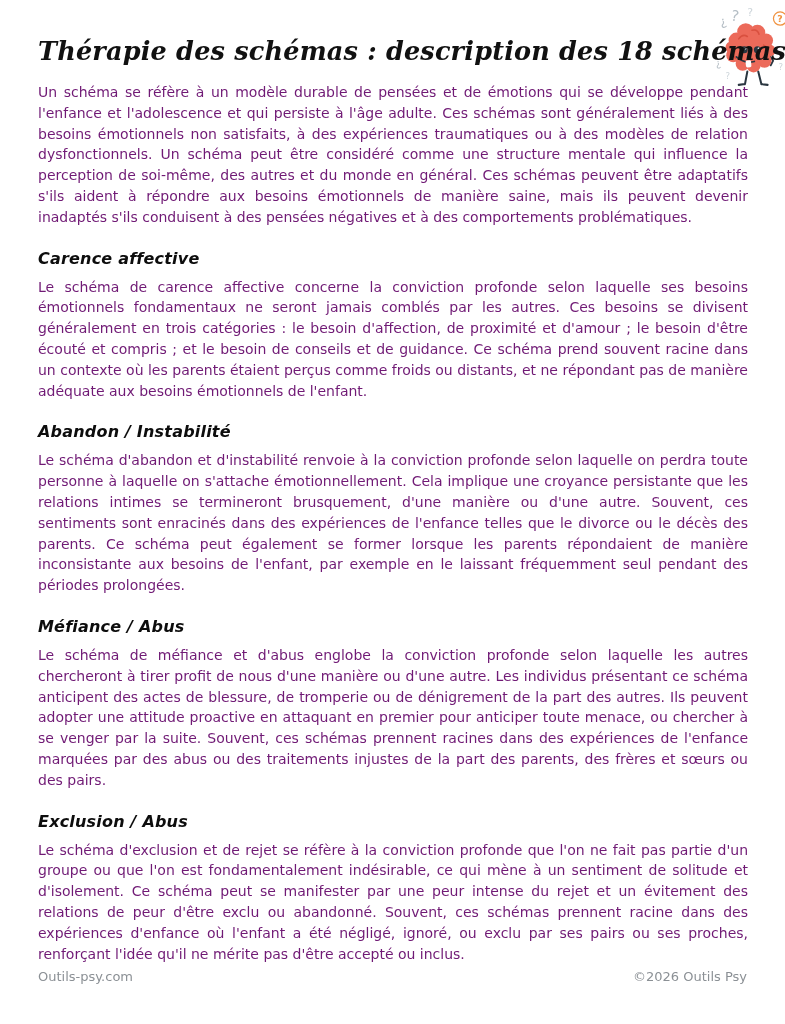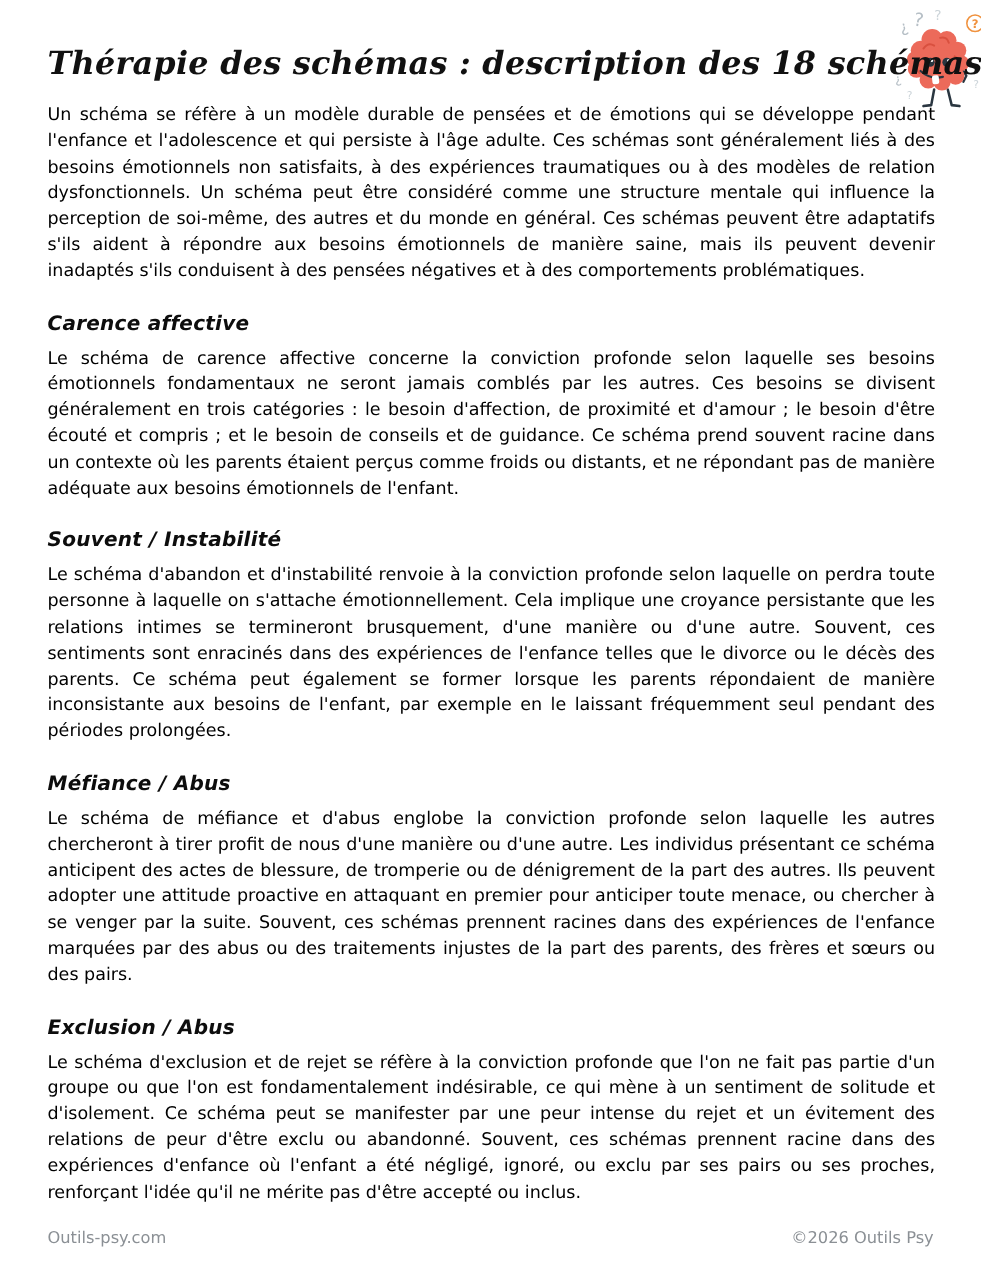--- a/index.html
+++ b/index.html
@@ -33,36 +33,36 @@
     top: 6px;
     right: -6px;
     width: 78px;
     height: 86px;
   }
   p.body-text {
     margin: 0 0 14px 0;
     font-size: 14px;
     line-height: 20.8px;
     text-align: justify;
-    color: #000000;
+    color: #701a75;
   }
   h2.section-heading {
     margin: 21px 0 9px 0;
     font-family: "DejaVu Sans", sans-serif;
     font-style: italic;
     font-weight: bold;
     font-size: 16px;
     letter-spacing: 0.2px;
     color: #0d0d0d;
   }
   .footer {
     position: absolute;
     left: 38px;
     right: 38px;
-    bottom: 26px;
+    bottom: 40px;
     display: flex;
     justify-content: space-between;
     font-size: 13px;
     color: #8b9095;
   }
 </style>
 </head>
 <body>
 
 <div class="page">
@@ -119,21 +119,21 @@
   </div>
 
   <div class="content">
     <h1 class="doc-title">Thérapie des schémas : description des 18 schémas de Young</h1>
 
     <p class="body-text">Un schéma se réfère à un modèle durable de pensées et de émotions qui se développe pendant l'enfance et l'adolescence et qui persiste à l'âge adulte. Ces schémas sont généralement liés à des besoins émotionnels non satisfaits, à des expériences traumatiques ou à des modèles de relation dysfonctionnels. Un schéma peut être considéré comme une structure mentale qui influence la perception de soi-même, des autres et du monde en général. Ces schémas peuvent être adaptatifs s'ils aident à répondre aux besoins émotionnels de manière saine, mais ils peuvent devenir inadaptés s'ils conduisent à des pensées négatives et à des comportements problématiques.</p>
 
     <h2 class="section-heading">Carence affective</h2>
     <p class="body-text">Le schéma de carence affective concerne la conviction profonde selon laquelle ses besoins émotionnels fondamentaux ne seront jamais comblés par les autres. Ces besoins se divisent généralement en trois catégories : le besoin d'affection, de proximité et d'amour ; le besoin d'être écouté et compris ; et le besoin de conseils et de guidance. Ce schéma prend souvent racine dans un contexte où les parents étaient perçus comme froids ou distants, et ne répondant pas de manière adéquate aux besoins émotionnels de l'enfant.</p>
 
-    <h2 class="section-heading">Souvent / Instabilité</h2>
+    <h2 class="section-heading">Abandon / Instabilité</h2>
     <p class="body-text">Le schéma d'abandon et d'instabilité renvoie à la conviction profonde selon laquelle on perdra toute personne à laquelle on s'attache émotionnellement. Cela implique une croyance persistante que les relations intimes se termineront brusquement, d'une manière ou d'une autre. Souvent, ces sentiments sont enracinés dans des expériences de l'enfance telles que le divorce ou le décès des parents. Ce schéma peut également se former lorsque les parents répondaient de manière inconsistante aux besoins de l'enfant, par exemple en le laissant fréquemment seul pendant des périodes prolongées.</p>
 
     <h2 class="section-heading">Méfiance / Abus</h2>
     <p class="body-text">Le schéma de méfiance et d'abus englobe la conviction profonde selon laquelle les autres chercheront à tirer profit de nous d'une manière ou d'une autre. Les individus présentant ce schéma anticipent des actes de blessure, de tromperie ou de dénigrement de la part des autres. Ils peuvent adopter une attitude proactive en attaquant en premier pour anticiper toute menace, ou chercher à se venger par la suite. Souvent, ces schémas prennent racines dans des expériences de l'enfance marquées par des abus ou des traitements injustes de la part des parents, des frères et sœurs ou des pairs.</p>
 
     <h2 class="section-heading">Exclusion / Abus</h2>
     <p class="body-text">Le schéma d'exclusion et de rejet se réfère à la conviction profonde que l'on ne fait pas partie d'un groupe ou que l'on est fondamentalement indésirable, ce qui mène à un sentiment de solitude et d'isolement. Ce schéma peut se manifester par une peur intense du rejet et un évitement des relations de peur d'être exclu ou abandonné. Souvent, ces schémas prennent racine dans des expériences d'enfance où l'enfant a été négligé, ignoré, ou exclu par ses pairs ou ses proches, renforçant l'idée qu'il ne mérite pas d'être accepté ou inclus.</p>
   </div>
 
   <div class="footer">

